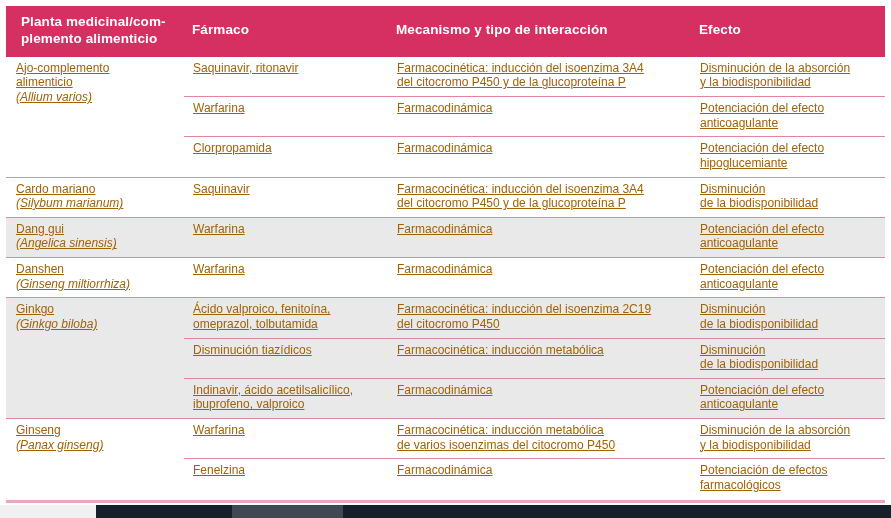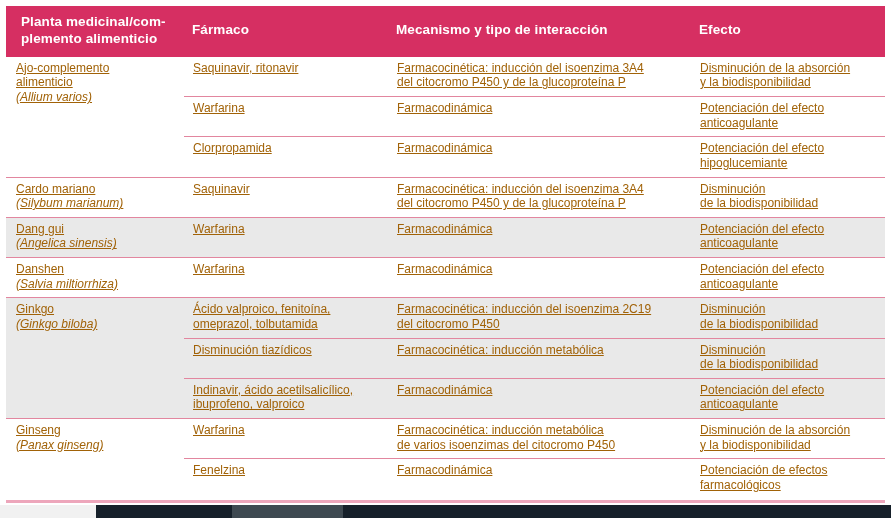--- a/index.html
+++ b/index.html
@@ -184,21 +184,21 @@
               <span class="plant-name">Dang gui</span>
               <span class="plant-latin">(Angelica sinensis)</span>
             </td>
             <td class="col-drug"><span>Warfarina</span></td>
             <td class="col-mech"><span>Farmacodinámica</span></td>
             <td class="col-effect"><span>Potenciación del efecto</span><br><span>anticoagulante</span></td>
           </tr>
           <tr class="rule-full">
             <td class="col-plant" rowspan="1">
               <span class="plant-name">Danshen</span>
-              <span class="plant-latin">(Salvia miltiorrhiza)</span>
+              <span class="plant-latin">(Ginseng miltiorrhiza)</span>
             </td>
             <td class="col-drug"><span>Warfarina</span></td>
             <td class="col-mech"><span>Farmacodinámica</span></td>
             <td class="col-effect"><span>Potenciación del efecto</span><br><span>anticoagulante</span></td>
           </tr>
           <tr class="band rule-full">
             <td class="col-plant" rowspan="3">
               <span class="plant-name">Ginkgo</span>
               <span class="plant-latin">(Ginkgo biloba)</span>
             </td>

